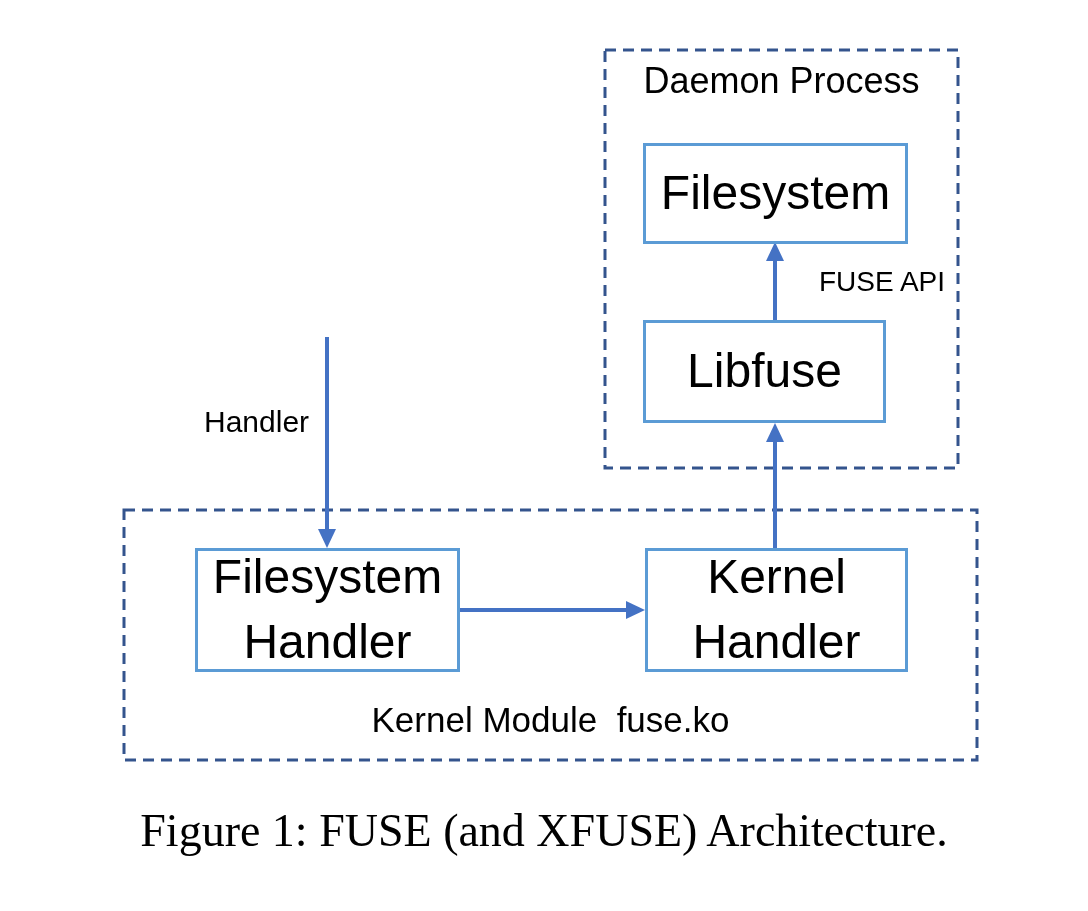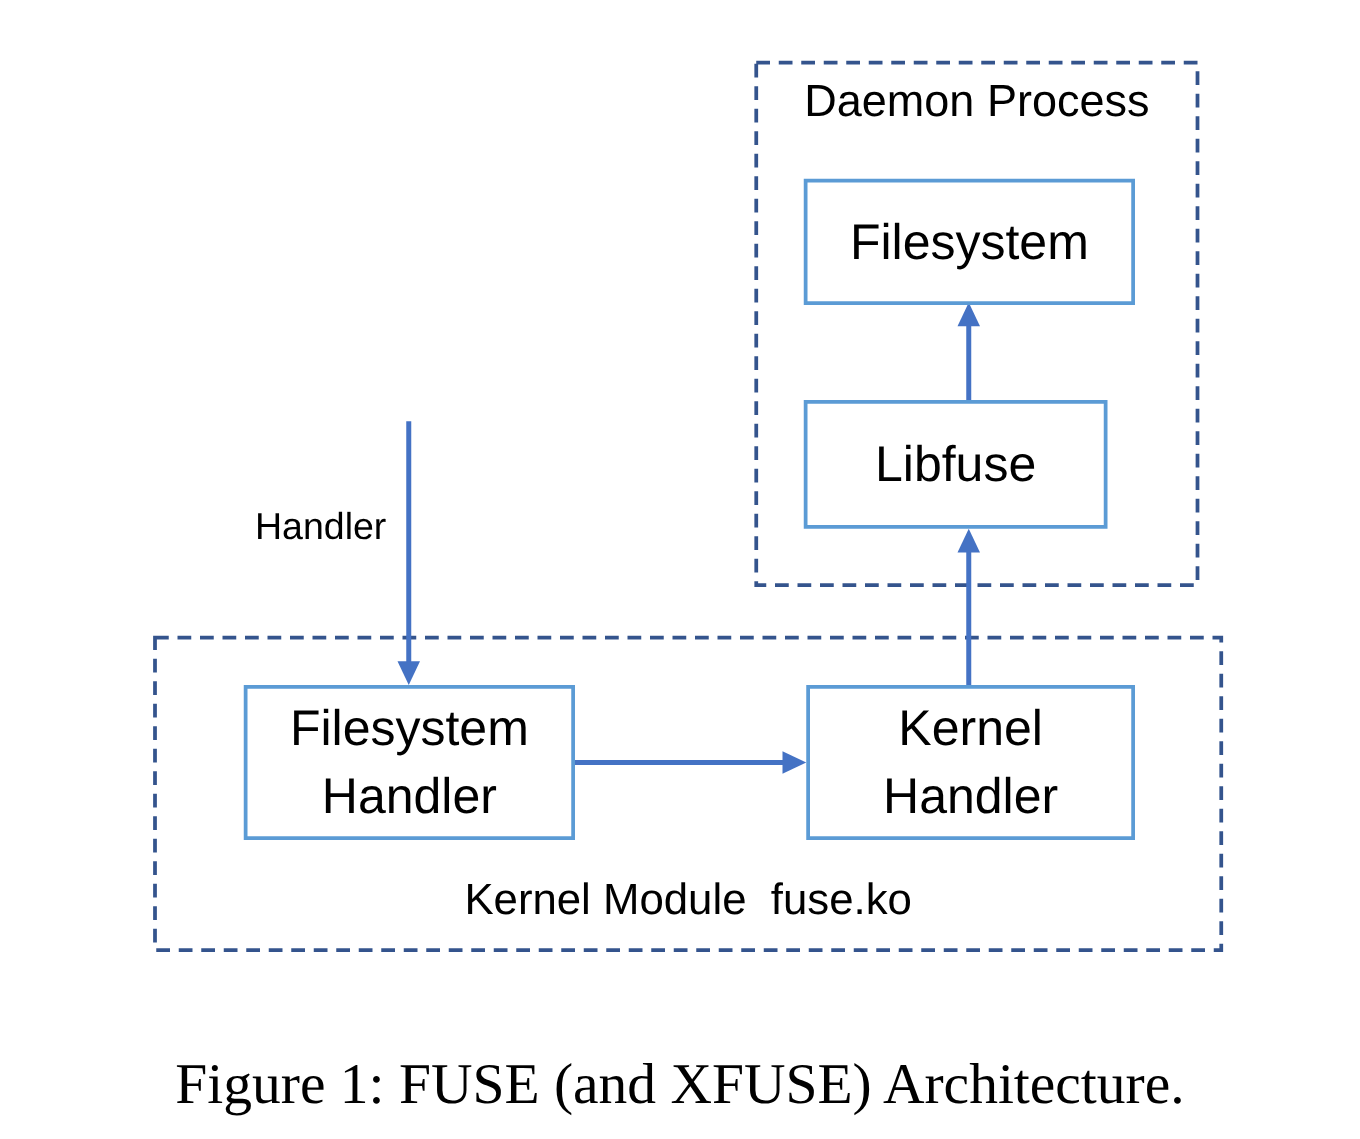--- a/index.html
+++ b/index.html
@@ -42,21 +42,21 @@
     z-index: 2;
     background: #ffffff;
     border: 3px solid var(--box-border, #5B9BD5);
     box-sizing: border-box;
     display: flex;
     align-items: center;
     justify-content: center;
     text-align: center;
   }
   .node-label {
-    font-size: 40px;
+    font-size: 48px;
     line-height: 1.35;
     white-space: pre-line;
     color: var(--text, #000000);
   }
   .group-title {
     position: absolute;
     z-index: 1;
     text-align: center;
     font-size: 36px;
     color: var(--text, #000000);
@@ -89,21 +89,21 @@
   }
   #kernel-title {
     left: 124px;
     top: 700px;
     width: 853px;
   }
   #figure-caption {
     position: absolute;
     z-index: 1;
     left: 0;
-    top: 840px;
+    top: 804px;
     width: 1088px;
     text-align: center;
     font-family: "Liberation Serif", serif;
     font-size: 46px;
     color: #000000;
   }
 </style>
 </head>
 <body>
 
@@ -153,16 +153,17 @@
 Handler</span>
   </div>
 
   <div class="node-box" style="left:645px; top:548px; width:263px; height:124px;">
     <span class="node-label">Kernel
 Handler</span>
   </div>
 
   <div class="edge-label" id="syscall-label">Handler</div>
 
+  <div class="edge-label" id="fuse-api-label">FUSE API</div>
 
   <div id="figure-caption">Figure 1: FUSE (and XFUSE) Architecture.</div>
 
 </div>
 
 </body></html>

